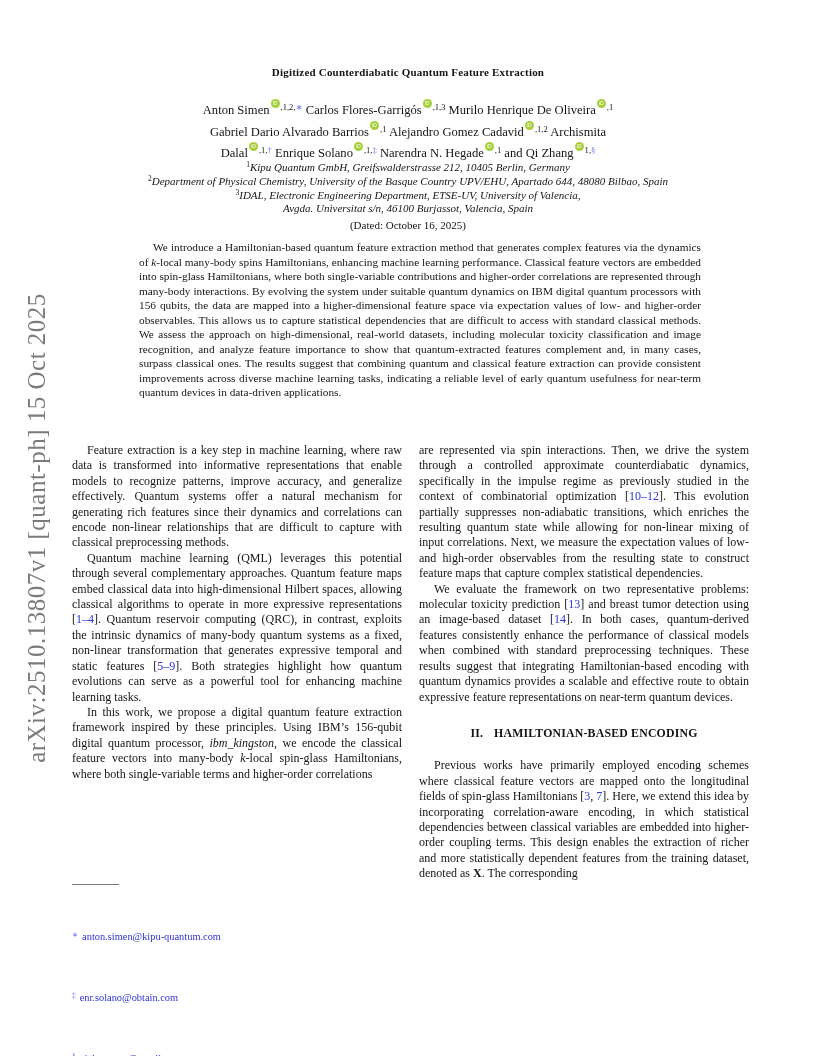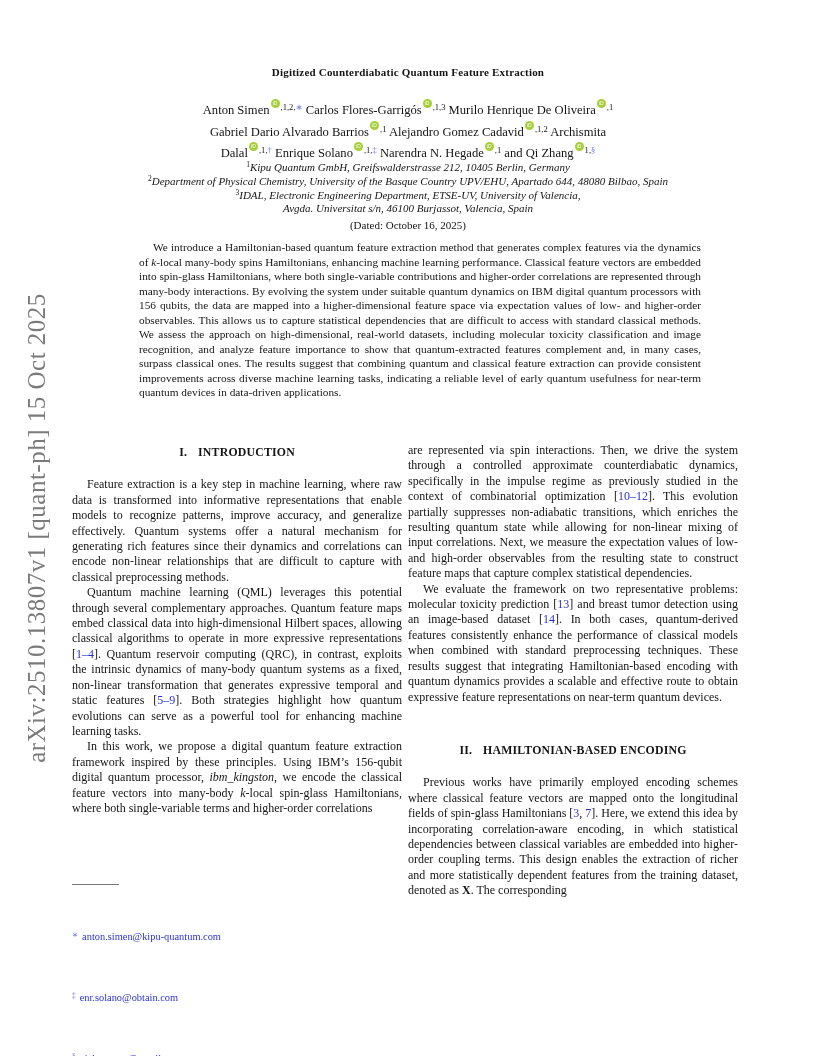--- a/index.html
+++ b/index.html
@@ -58,27 +58,27 @@
     text-align:justify;
     text-indent:14px;
   }
   
   .col{
     position:absolute;top:443px;width:330px;
     font-size:12px;line-height:15.4px;
     text-align:justify;
   }
   .col-left{left:72px;height:438px;overflow:hidden;}
-  .col-right{left:408px;height:540px;overflow:hidden;}
+  .col-right{left:419px;height:540px;overflow:hidden;}
   .section-heading{
     text-align:center;font-size:11.8px;font-weight:bold;
     letter-spacing:0.2px;margin:2px 0 17px 0;
   }
   .section-heading .sec-num{margin-right:11px;}
-  .section-heading.mid{margin-top:38px;}
+  .section-heading.mid{margin-top:21px;}
   .para{margin:0;text-indent:15px;}
   .para.cont{text-indent:0;}
   
   .s-link{color:var(--link);}
   .s-it{font-style:italic;}
   .s-b{font-weight:bold;}
   .s-sup{position:relative;top:-4px;font-size:68%;line-height:0;}
   .s-supl{position:relative;top:-4px;font-size:68%;line-height:0;color:var(--mark);}
   .orcid-icon{
     display:inline-block;
@@ -126,23 +126,20 @@
     <div class="affil-line"><span class="s-sup">2</span><span class="s-it">Department of Physical Chemistry, University of the Basque Country UPV/EHU, Apartado 644, 48080 Bilbao, Spain</span></div>
     <div class="affil-line"><span class="s-sup">3</span><span class="s-it">IDAL, Electronic Engineering Department, ETSE-UV, University of Valencia,</span></div>
     <div class="affil-line"><span class="s-it">Avgda.  Universitat s/n, 46100 Burjassot, Valencia, Spain</span></div>
   </div>
 
   <div class="dated">(Dated: October 16, 2025)</div>
 
   <div class="abstract"><span>We introduce a Hamiltonian-based quantum feature extraction method that generates complex features via the dynamics of </span><span class="s-it">k</span><span>-local many-body spins Hamiltonians, enhancing machine learning performance.  Classical feature vectors are embedded into spin-glass Hamiltonians, where both single-variable contributions and higher-order correlations are represented through many-body interactions. By evolving the system under suitable quantum dynamics on IBM digital quantum processors with 156 qubits, the data are mapped into a higher-dimensional feature space via expectation values of low- and higher-order observables. This allows us to capture statistical dependencies that are difficult to access with standard classical methods. We assess the approach on high-dimensional, real-world datasets, including molecular toxicity classification and image recognition, and analyze feature importance to show that quantum-extracted features complement and, in many cases, surpass classical ones.  The results suggest that combining quantum and classical feature extraction can provide consistent improvements across diverse machine learning tasks, indicating a reliable level of early quantum usefulness for near-term quantum devices in data-driven applications.</span></div>
 
   <div class="col col-left">
-    <h3 class="section-heading">
-      <span class="sec-num">I.</span><span class="sec-title">INTRODUCTION</span>
-    </h3>
     <p class="para"><span>Feature extraction is a key step in machine learning, where raw data is transformed into informative representations that enable models to recognize patterns, improve accuracy, and generalize effectively. Quantum systems offer a natural mechanism for generating rich features since their dynamics and correlations can encode non-linear relationships that are difficult to capture with classical preprocessing methods.</span></p>
     <p class="para"><span>Quantum machine learning (QML) leverages this potential through several complementary approaches. Quantum feature maps embed classical data into high-dimensional Hilbert spaces, allowing classical algorithms to operate in more expressive representations [</span><span class="s-link">1–4</span><span>]. Quantum reservoir computing (QRC), in contrast, exploits the intrinsic dynamics of many-body quantum systems as a fixed, non-linear transformation that generates expressive temporal and static features [</span><span class="s-link">5–9</span><span>]. Both strategies highlight how quantum evolutions can serve as a powerful tool for enhancing machine learning tasks.</span></p>
     <p class="para"><span>In this work, we propose a digital quantum feature extraction framework inspired by these principles. Using IBM’s 156-qubit digital quantum processor, </span><span class="s-it">ibm_kingston</span><span>, we encode the classical feature vectors into many-body </span><span class="s-it">k</span><span>-local spin-glass Hamiltonians, where both single-variable terms and higher-order correlations</span></p>
   </div>
 
   <div class="footnotes">
     <div class="footnote-rule"></div>
     <div class="footnote">
       <span class="fn-mark">∗</span><span class="fn-email">anton.simen@kipu-quantum.com</span>
     </div>

